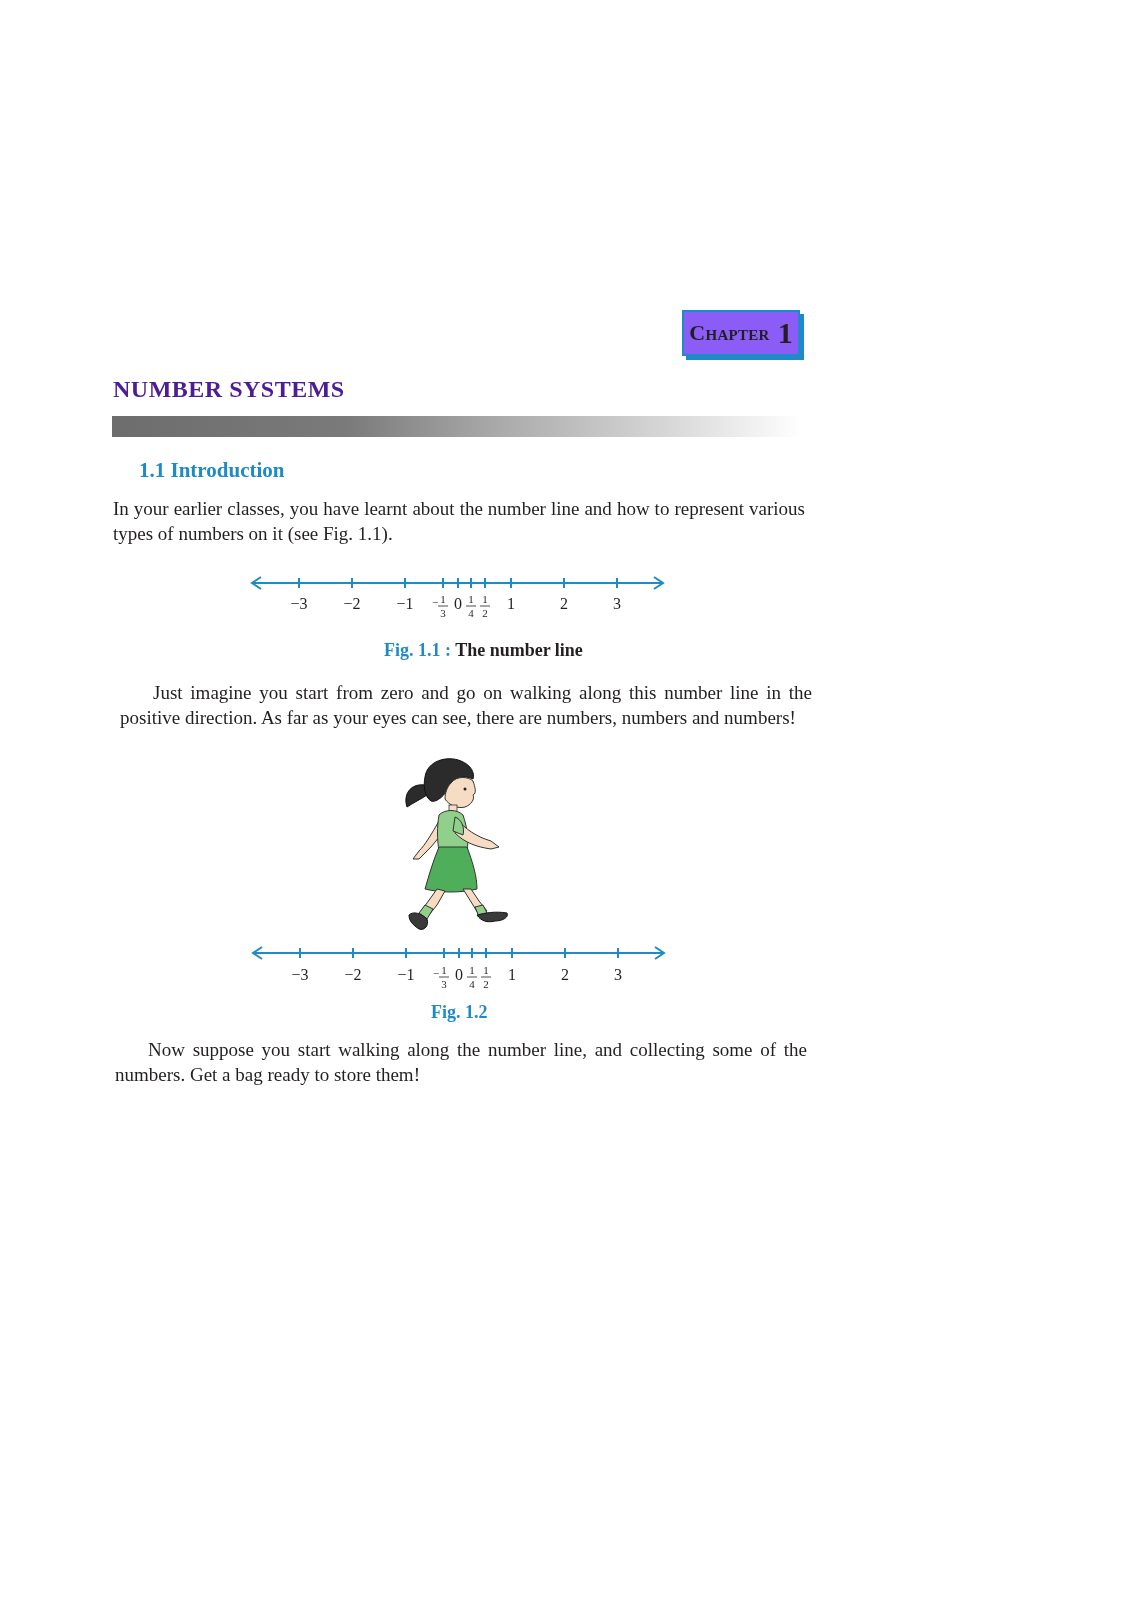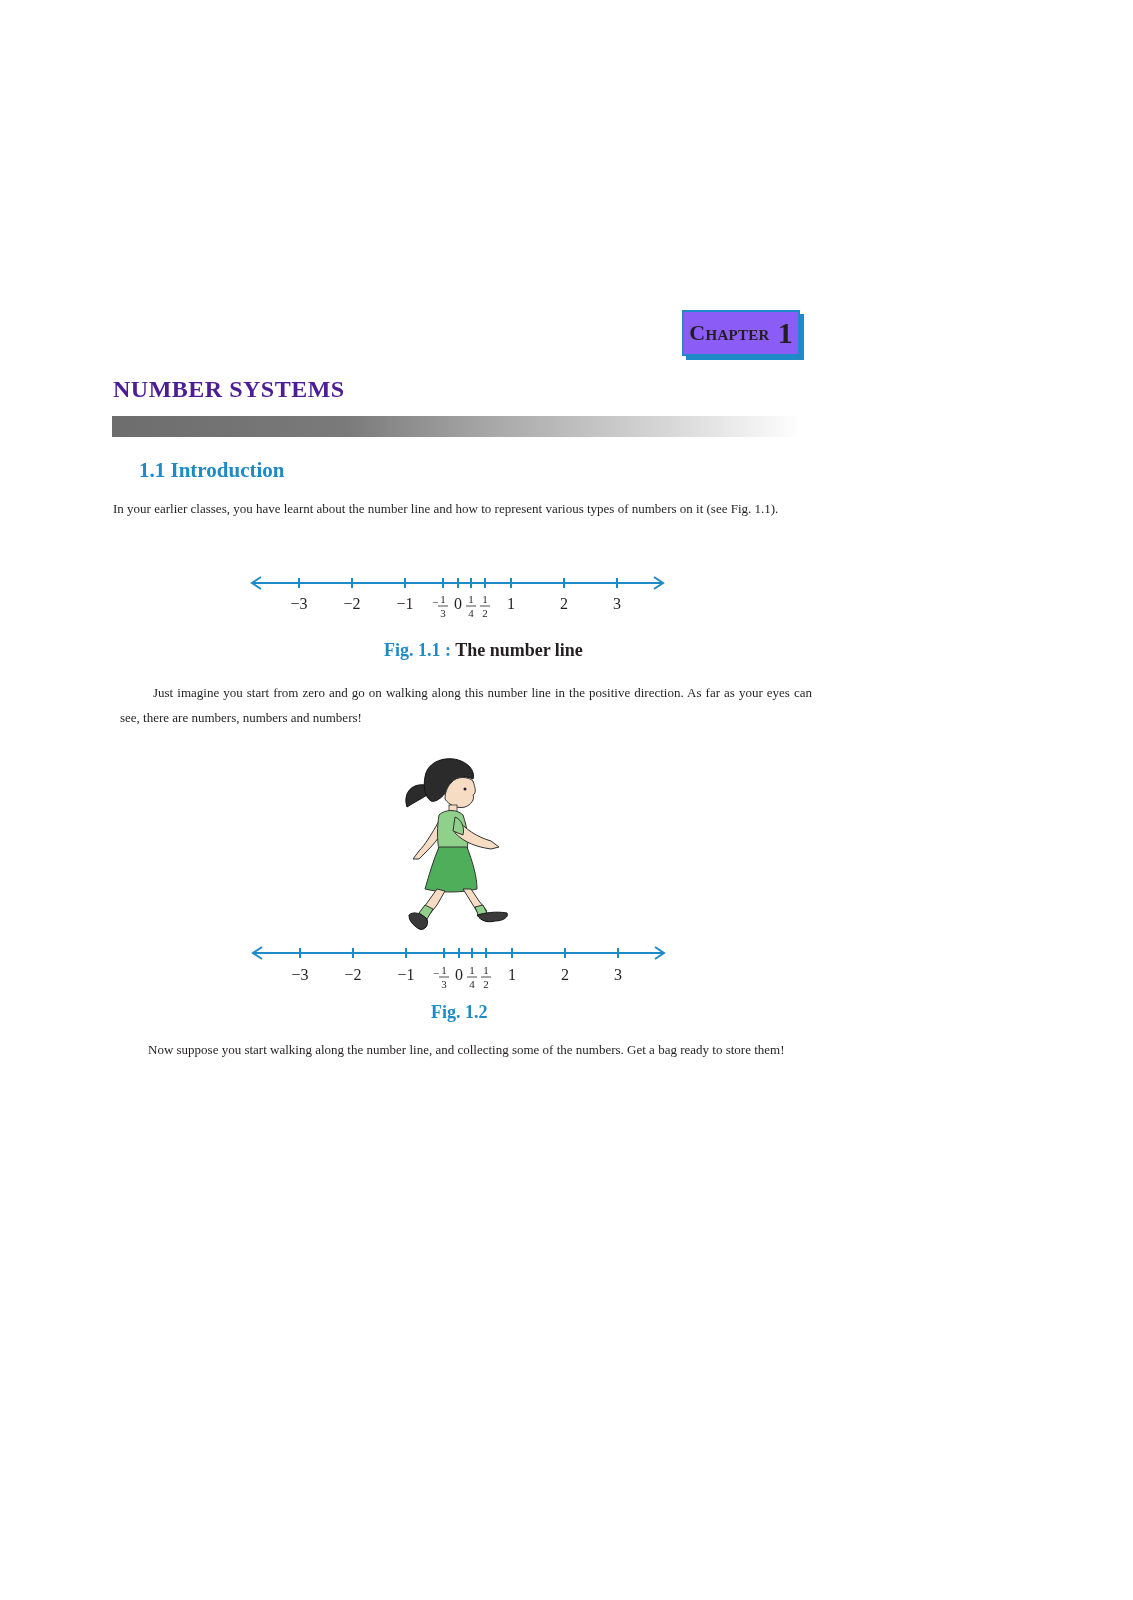--- a/index.html
+++ b/index.html
@@ -16,21 +16,21 @@
   .chapter-num { font-family: "Liberation Serif", serif; font-weight: bold; font-size: 30px;
     margin-left: 8px; color: #231f20; }
 
   .chapter-title { left: 113px; top: 376px; font-size: 24px; font-weight: bold;
     color: #4c1d95; letter-spacing: 0.5px; }
   .grad-bar { left: 112px; top: 416px; width: 690px; height: 21px;
     background: linear-gradient(to right, #6d6d6d 0%, #7a7a7a 34%, #a8a8a8 55%, #d6d6d6 80%, #ffffff 100%); }
 
   .section-title { left: 113px; top: 458px; font-size: 21px; font-weight: bold; color: #1e8ac7; margin-left: 26px; }
 
-  .para { left: 113px; width: 692px; font-size: 13px; line-height: 25px; text-align: justify; }
+  .para { left: 113px; width: 692px; font-size: 19px; line-height: 25px; text-align: justify; }
   .para.indent { text-indent: 33px; }
 
   .caption { font-size: 18px; font-weight: bold; white-space: nowrap; }
   .caption .fig { color: #1e8ac7; }
 
   svg text { font-family: "Liberation Serif", serif; fill: #231f20; }
 </style>
 </head>
 <body>
 

